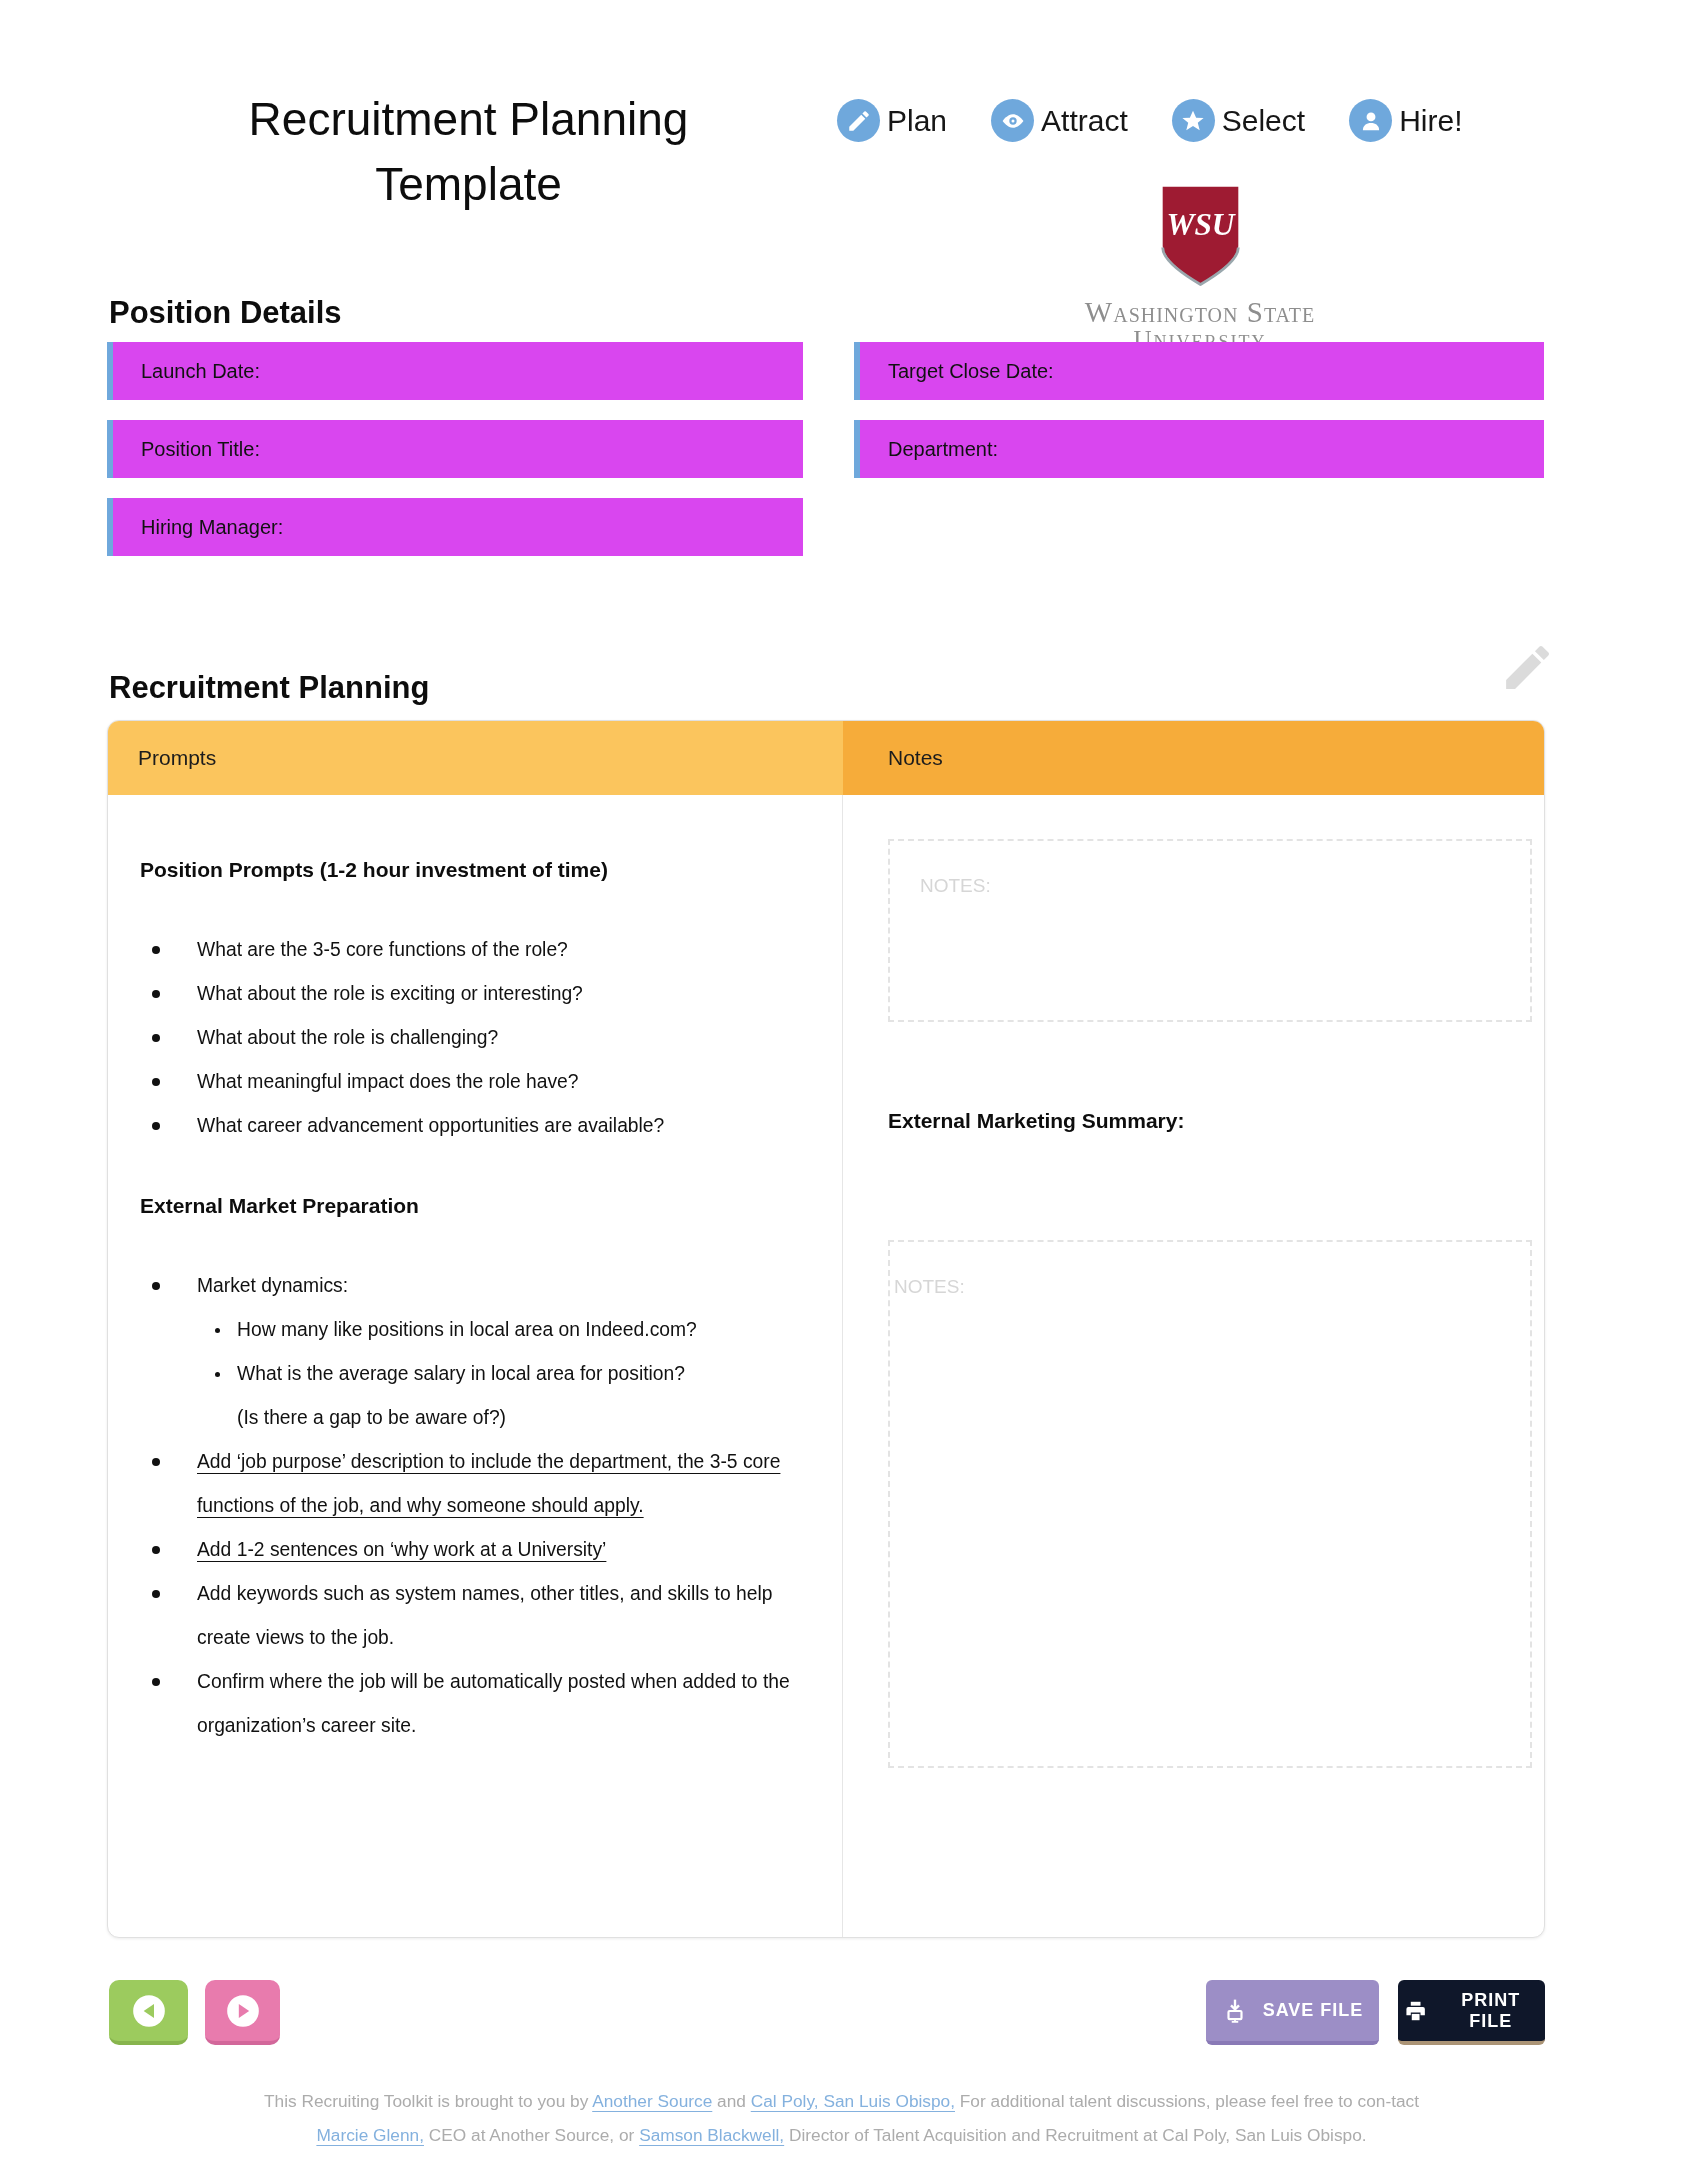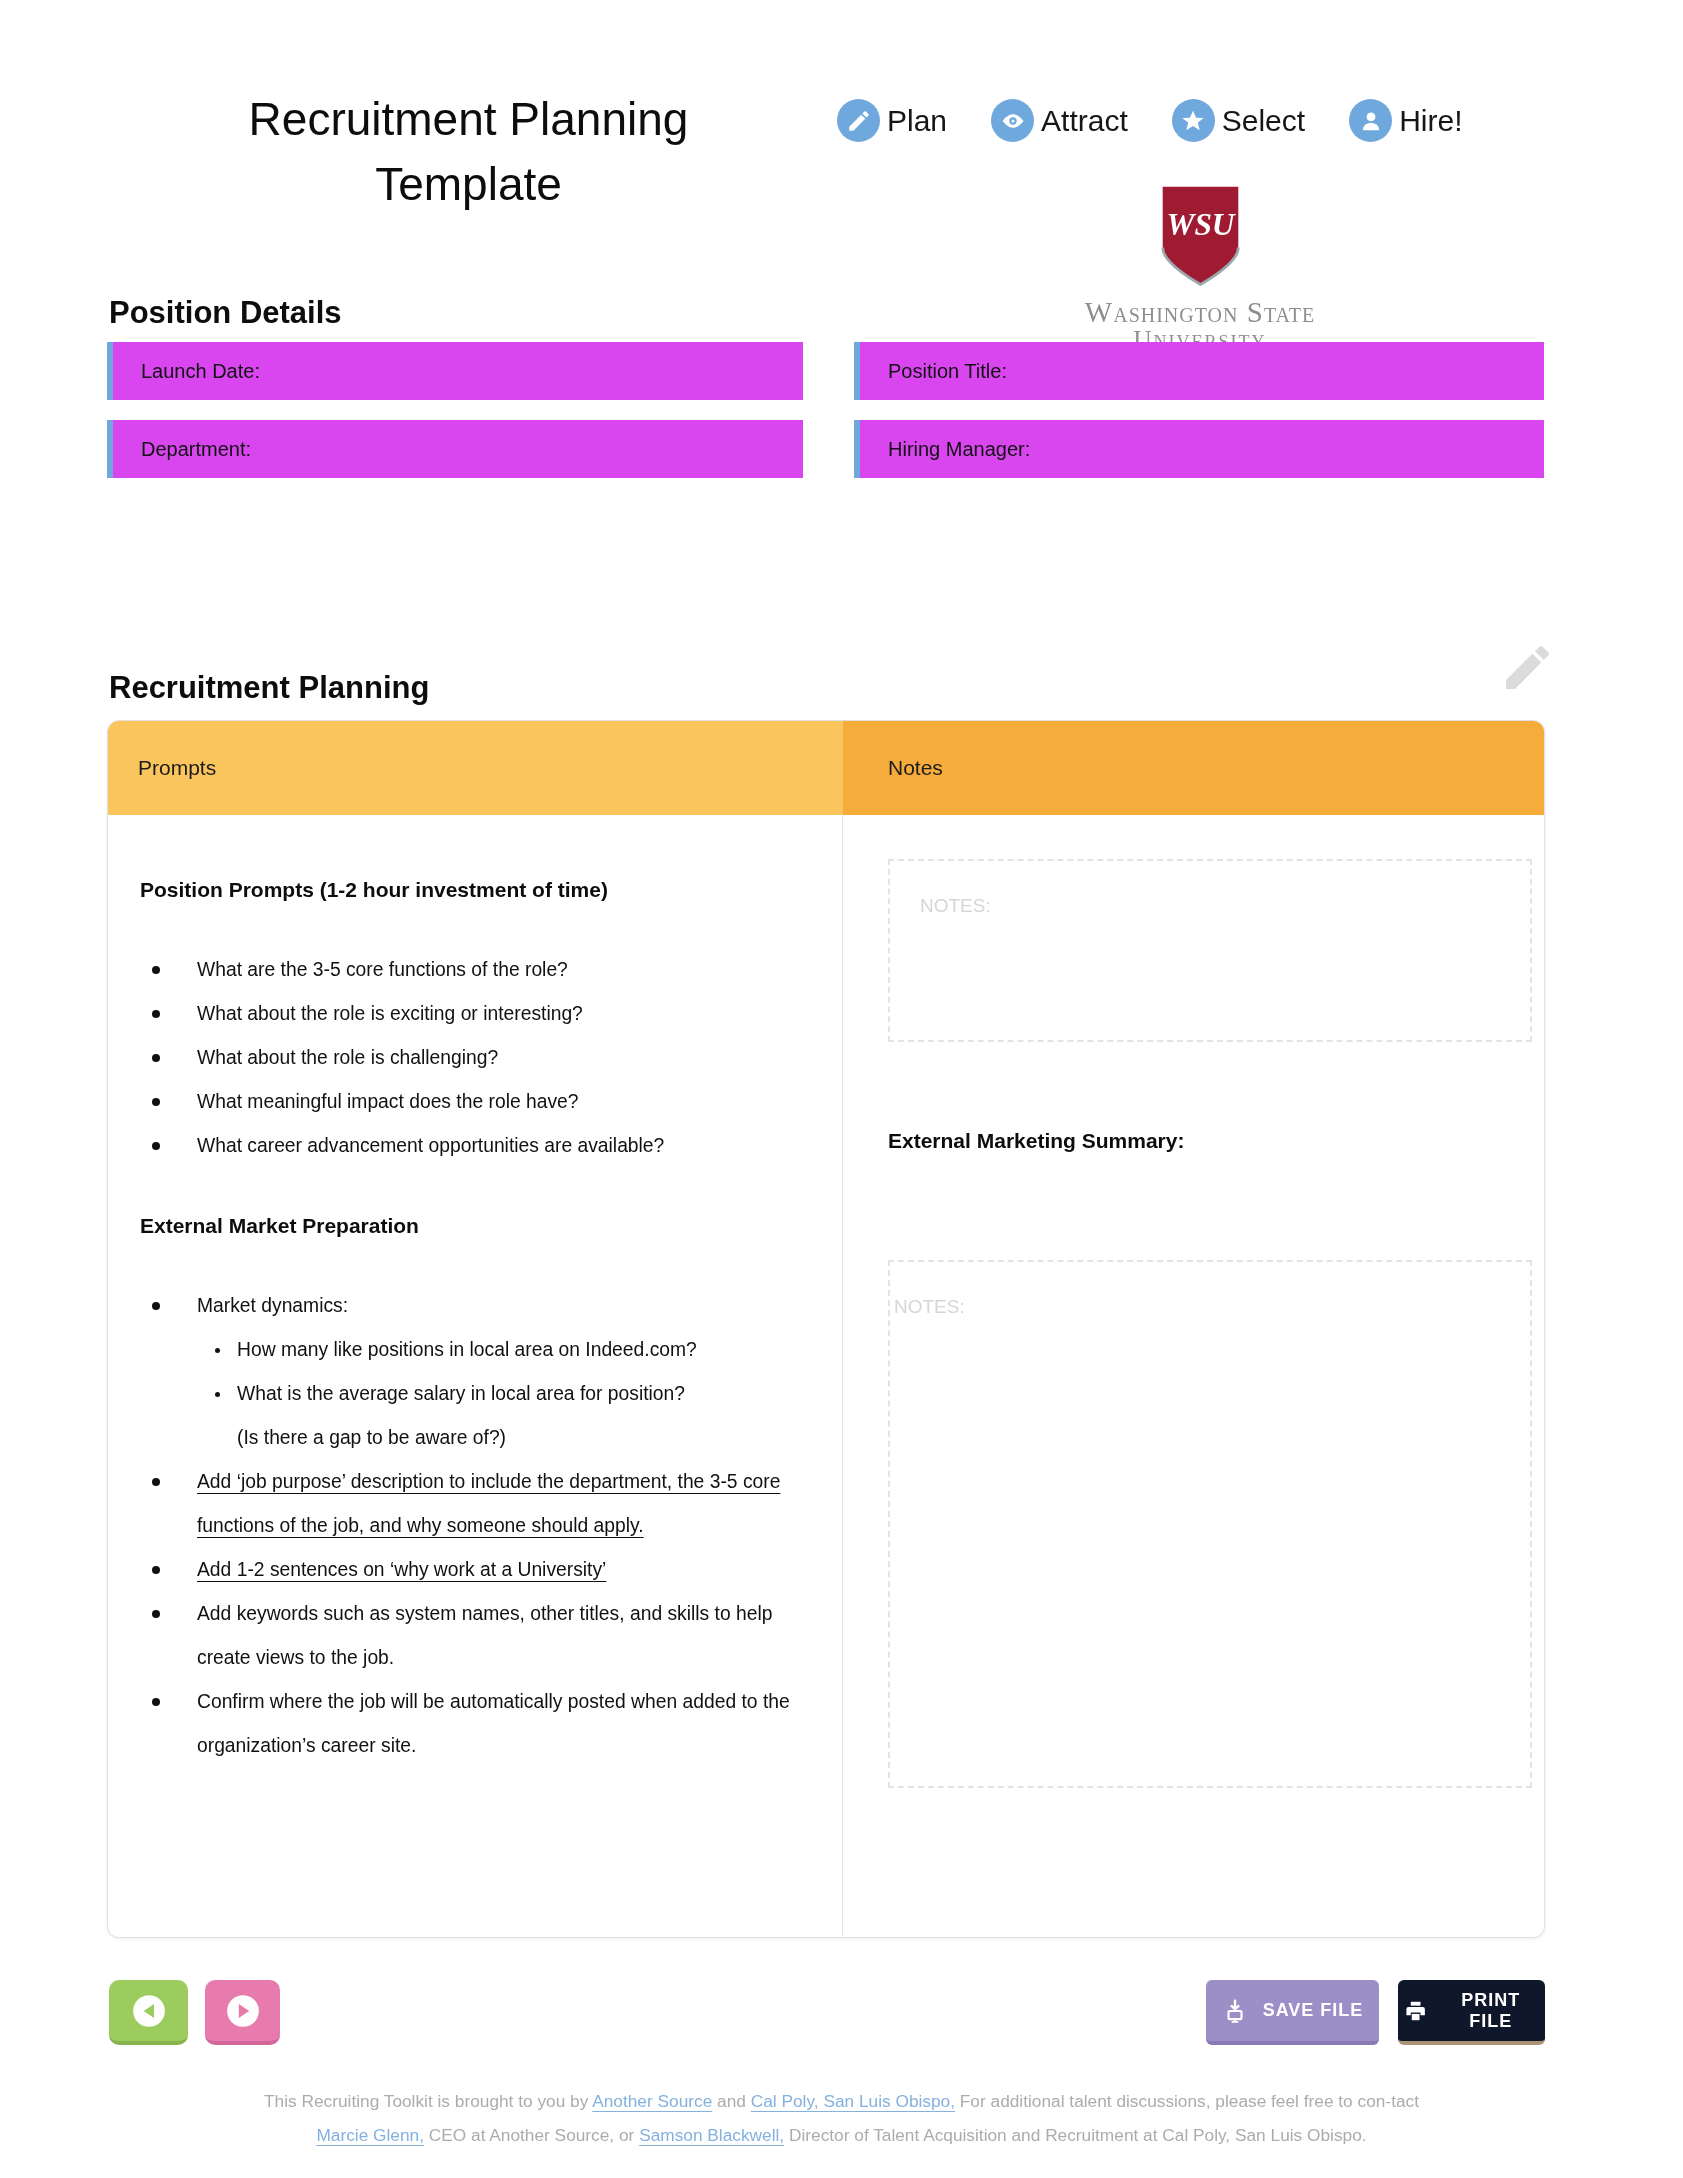--- a/index.html
+++ b/index.html
@@ -58,21 +58,21 @@
   
   .edit-pencil { position:absolute; left:1499px; top:636px; width:57px; height:63px; }
 
   
   .plan-table {
     position:absolute; left:107px; top:720px; width:1438px; height:1218px;
     border:1px solid #E0E0E0; border-radius:12px; overflow:hidden;
     box-shadow:0 1px 3px rgba(0,0,0,0.08);
     display:flex; flex-direction:column; background:#fff;
   }
-  .plan-head { display:flex; height:94px; flex:0 0 auto; }
+  .plan-head { display:flex; height:74px; flex:0 0 auto; }
   .th { display:flex; align-items:center; font-size:21px; color:#1c1c1c; }
   .th-prompts { width:735px; background:#FBC55D; padding-left:30px; }
   .th-notes { flex:1; background:#F6AC3A; padding-left:45px; }
   .plan-body { flex:1; display:flex; }
   .col-prompts { width:735px; border-right:1px solid #E6E6E6; padding:0 30px 0 32px; }
   .col-notes { flex:1; padding:0 12px 0 45px; }
 
   .block-title { font-size:21px; font-weight:bold; color:#0d0d0d; margin:0; }
   .mt-first { margin-top:63px; }
 
@@ -180,20 +180,23 @@
   </svg>
   <div class="logo-name1">Washington State</div>
   <div class="logo-name2">University</div>
 </div>
 
 <h2 class="section-heading" id="pos-details-heading">Position Details</h2>
 
 <div class="fields">
   <div class="field">
     <span>Launch Date:</span>
+  </div>
+  <div class="field">
+    <span>Target Close Date:</span>
   </div>
   <div class="field">
     <span>Position Title:</span>
   </div>
   <div class="field">
     <span>Department:</span>
   </div>
   <div class="field">
     <span>Hiring Manager:</span>
   </div>

